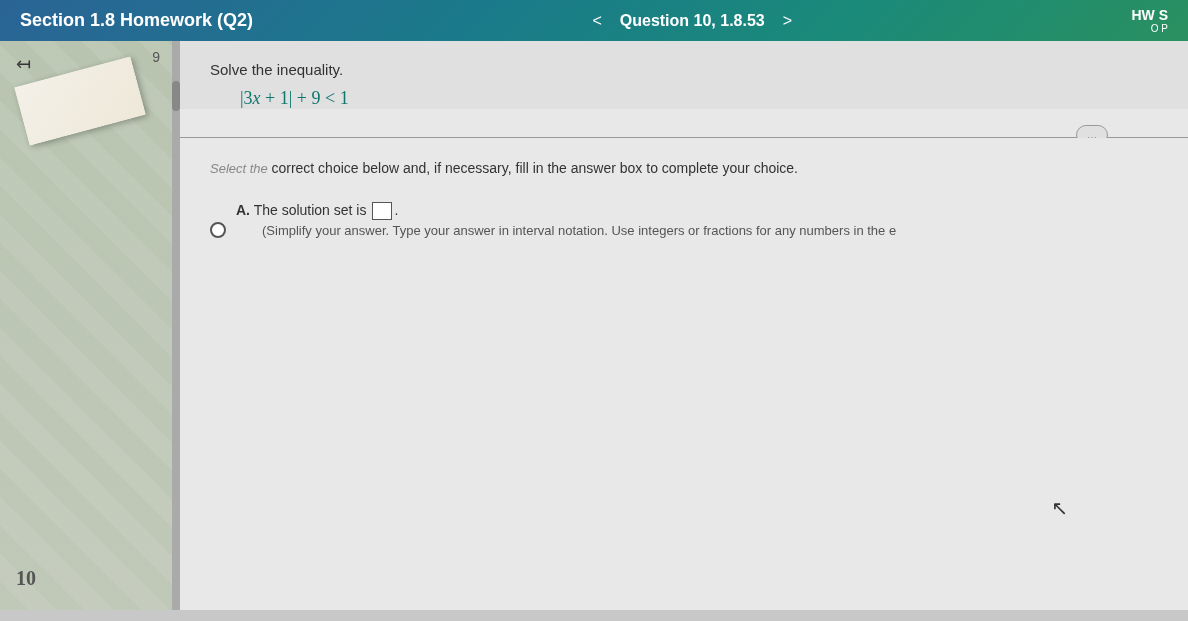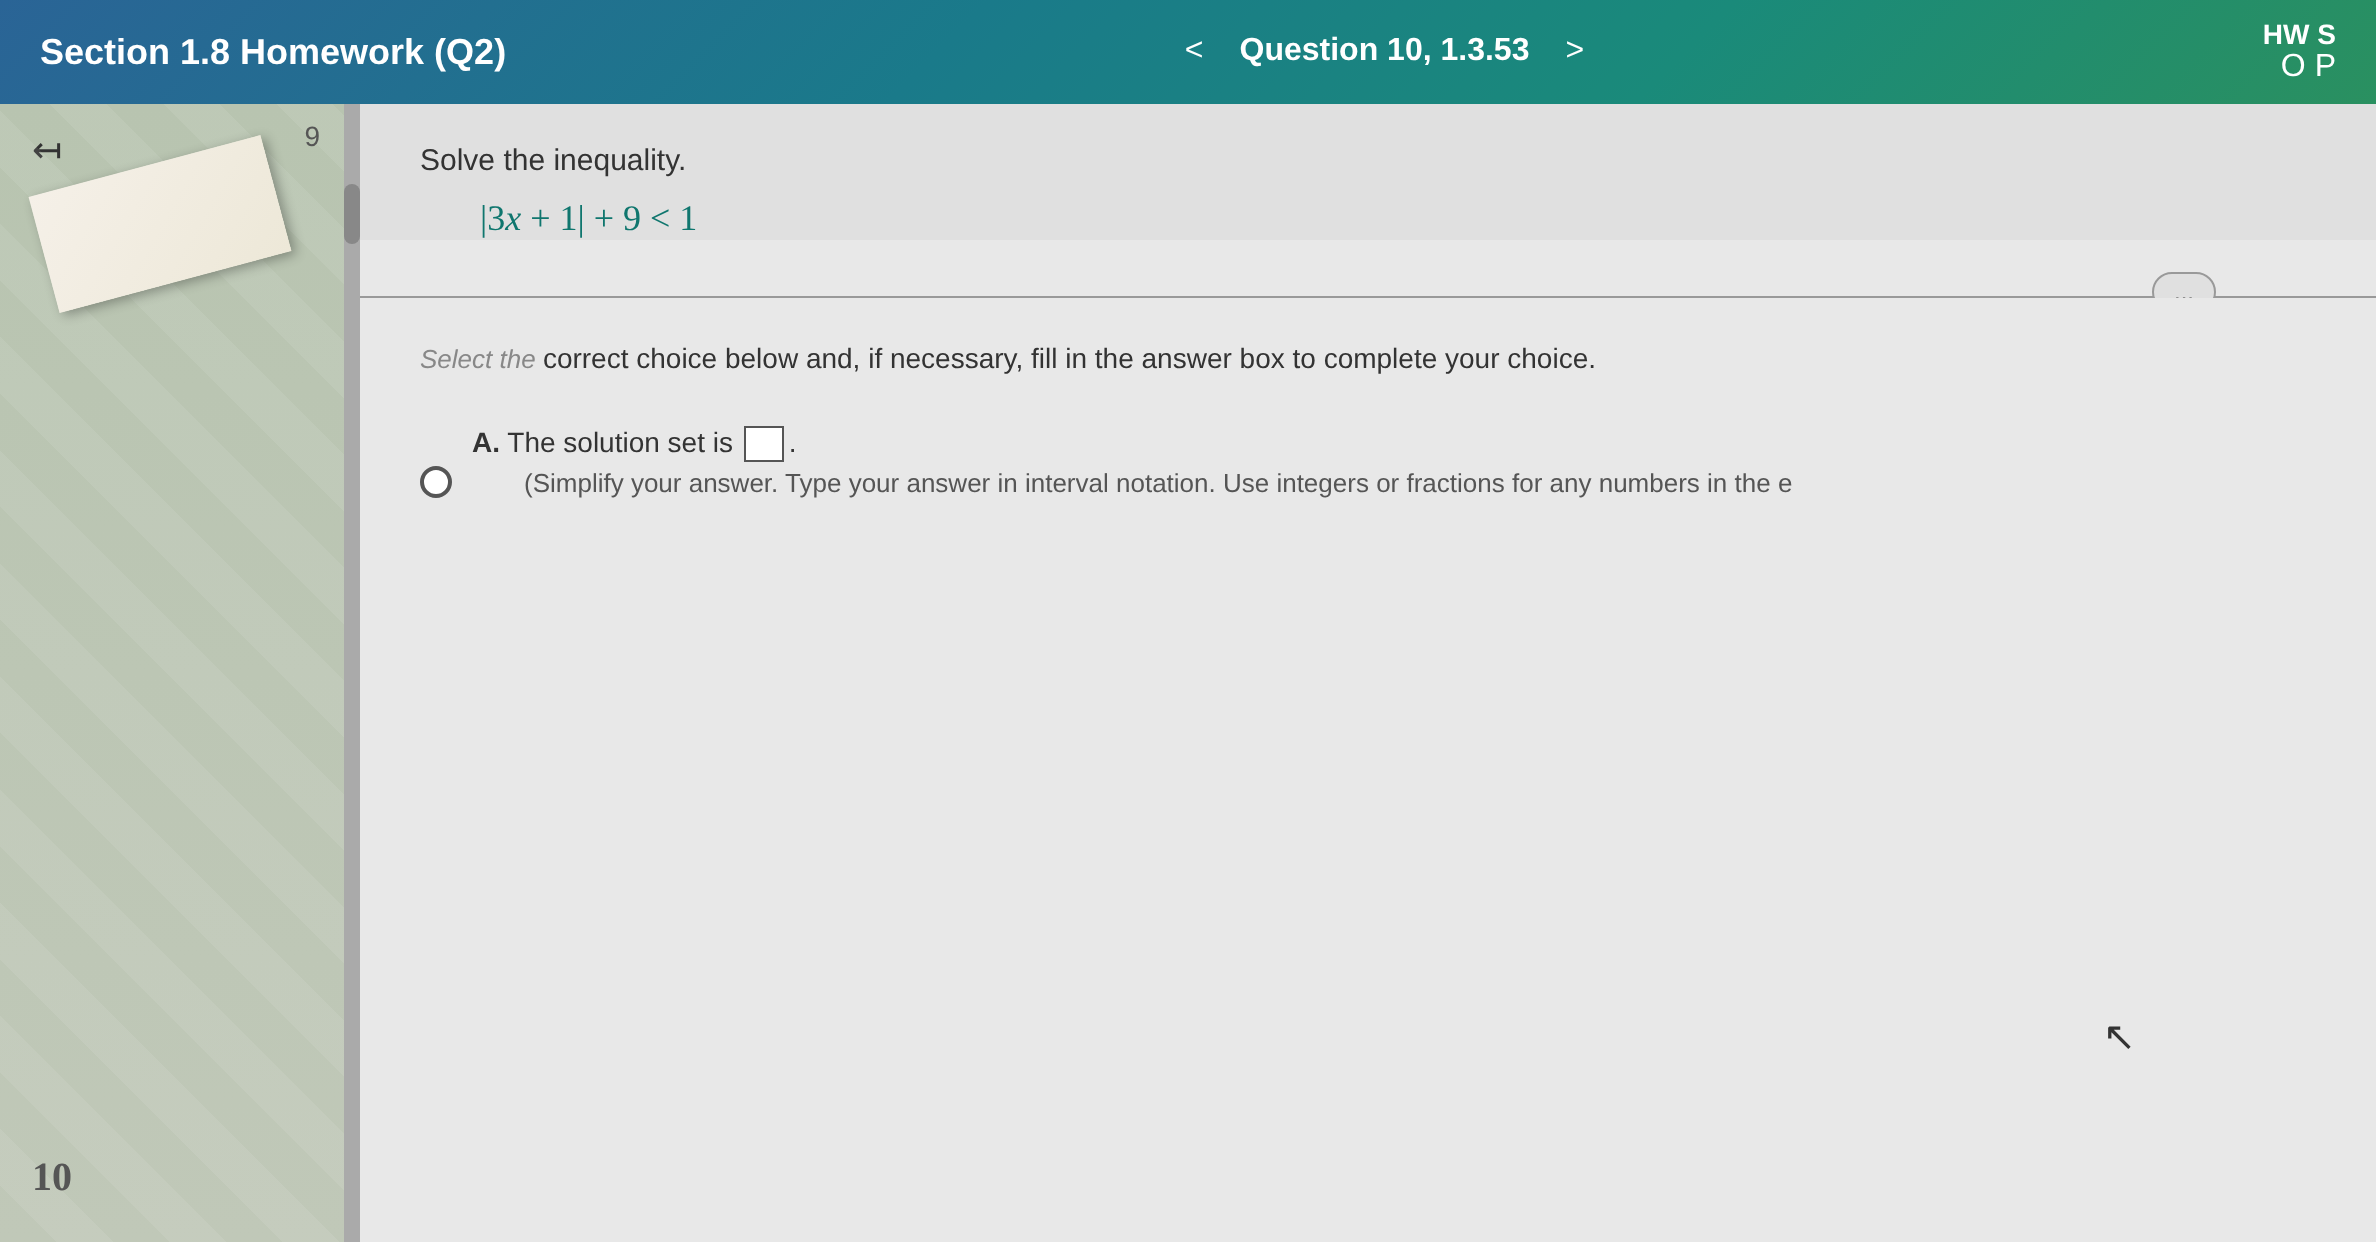--- a/index.html
+++ b/index.html
@@ -8,21 +8,21 @@
       width: 1188px;
       height: 621px;
       overflow: hidden;
       background: #c8c8c8;
       position: relative;
     }
 
     
     .header {
       background: linear-gradient(135deg, #2a6496 0%, #1a7a8a 40%, #1a8a7a 70%, #2a9060 100%);
-      height: 52px;
+      height: 41px;
       display: flex;
       align-items: center;
       justify-content: space-between;
       padding: 0 20px;
       position: relative;
       z-index: 10;
     }
     .header-left {
       display: flex;
       align-items: center;
@@ -56,21 +56,21 @@
       flex-direction: column;
       align-items: flex-end;
     }
     .hw-label {
       color: white;
       font-size: 14px;
       font-weight: bold;
     }
     .radio-option-header {
       color: white;
-      font-size: 16px;
+      font-size: 10px;
       display: flex;
       align-items: flex-end;
       gap: 4px;
     }
 
     
     .main-container {
       display: flex;
       height: calc(621px - 52px);
     }
@@ -273,21 +273,21 @@
   </style>
 </head>
 <body>
 
 <div class="header">
   <div class="header-left">
     <span class="header-title">Section 1.8 Homework (Q2)</span>
   </div>
   <div class="header-center">
     <button class="nav-arrow">&lt;</button>
-    <span class="question-label">Question 10, 1.3.53</span>
+    <span class="question-label">Question 10, 1.8.53</span>
     <button class="nav-arrow">&gt;</button>
   </div>
   <div class="header-right">
     <span class="hw-label">HW S</span>
     <span class="radio-option-header">
       <span>O P</span>
     </span>
   </div>
 </div>
 

